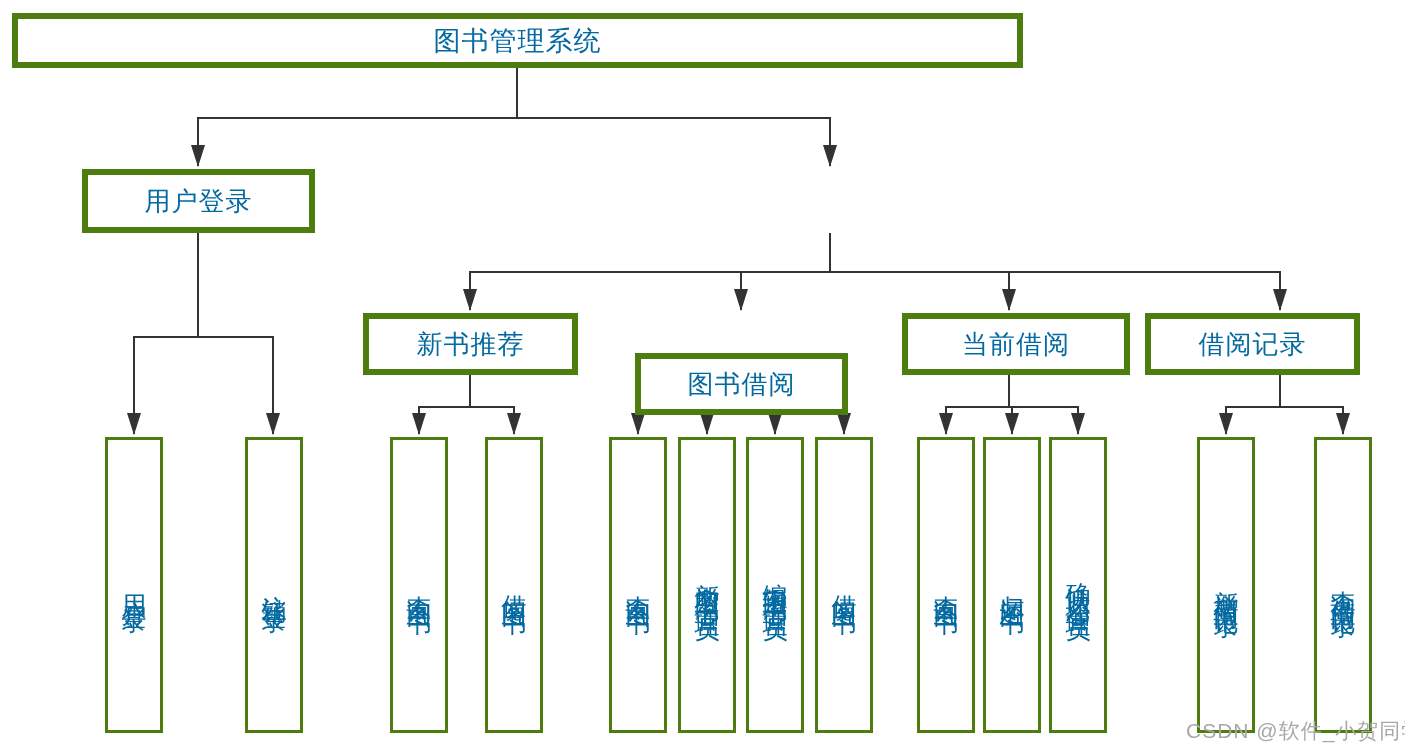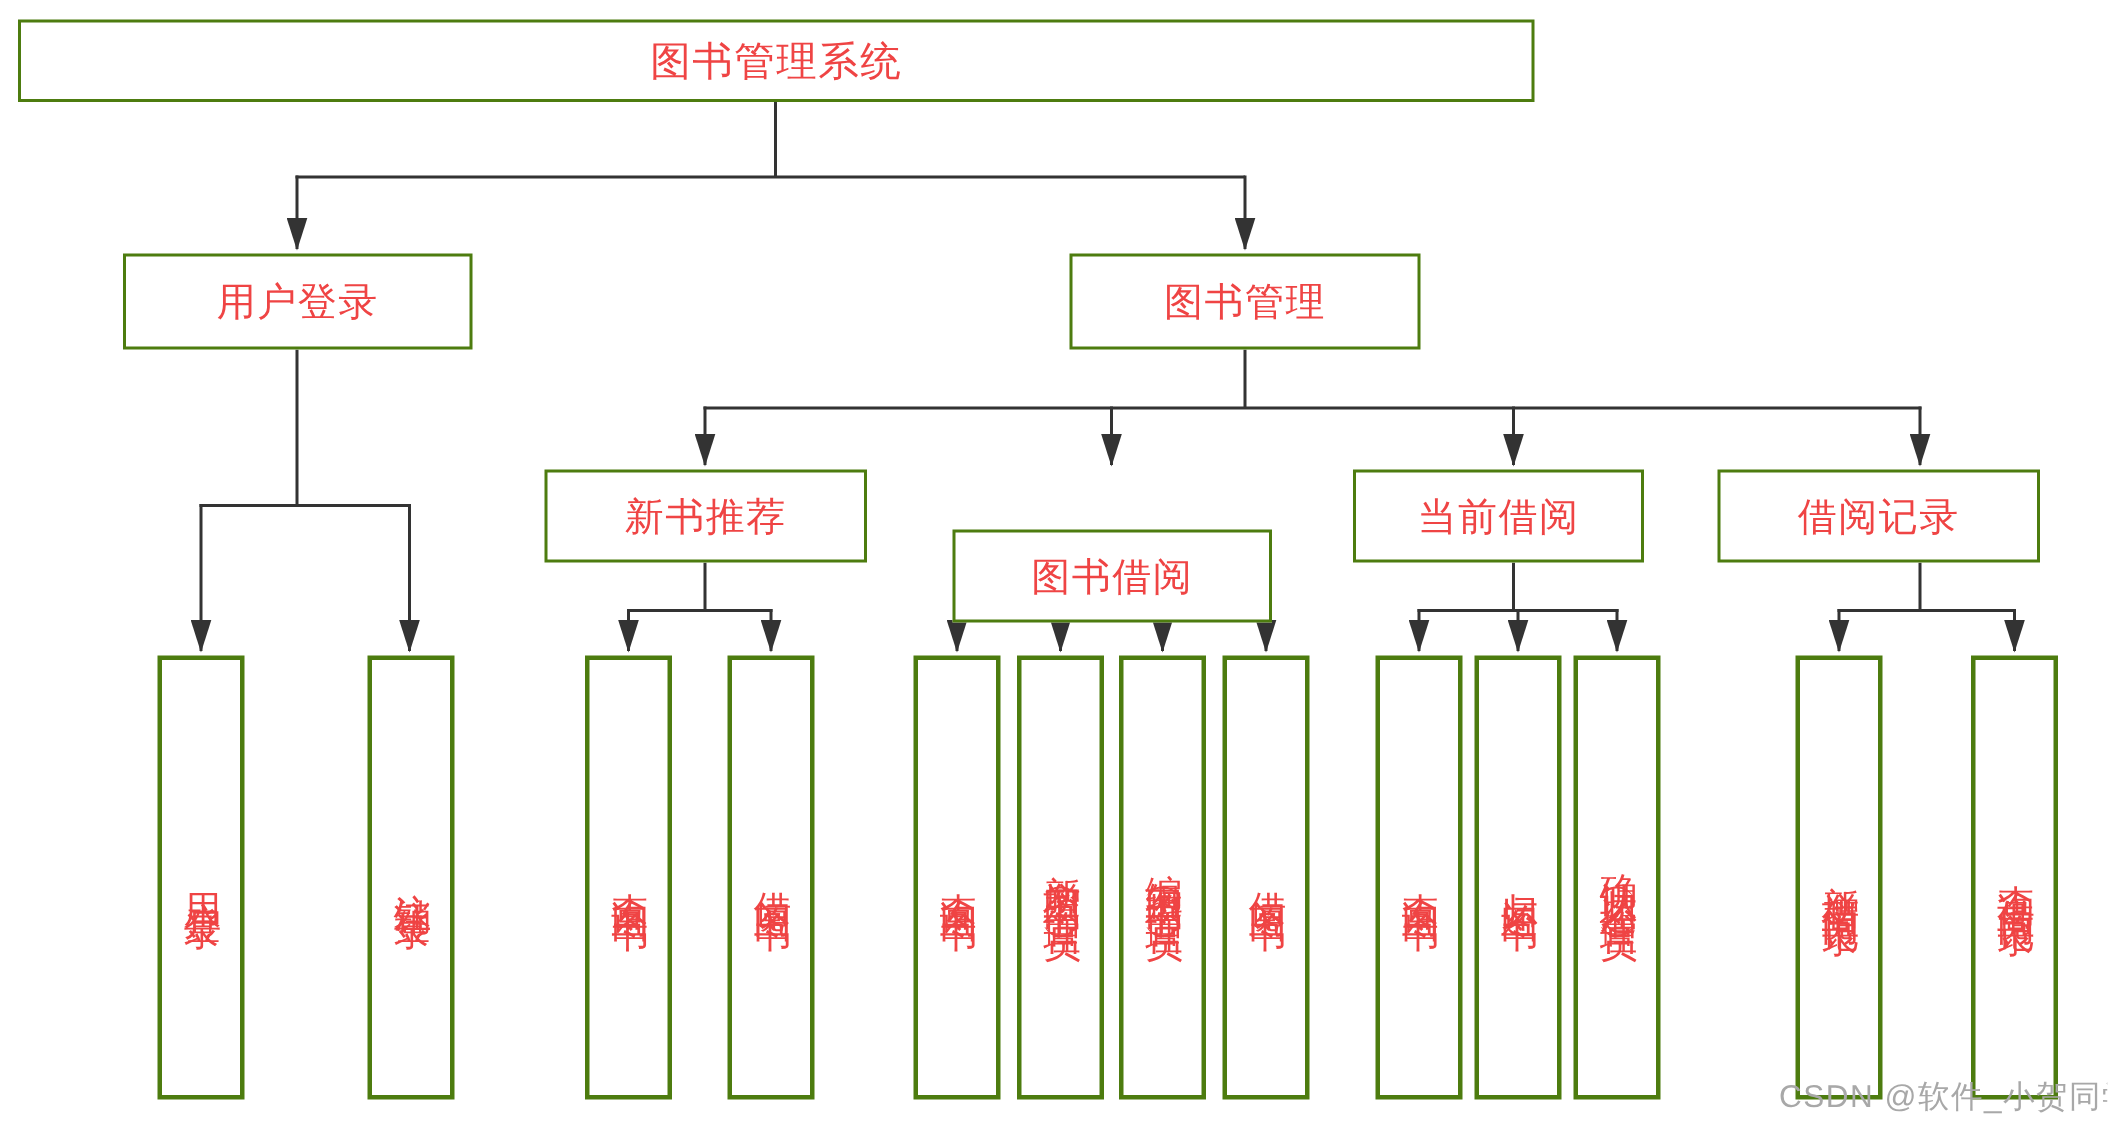--- a/index.html
+++ b/index.html
@@ -13,35 +13,35 @@
   }
   .edges {
     position: absolute;
     left: 0; top: 0;
     width: 1405px; height: 747px;
   }
   .box {
     position: absolute;
     box-sizing: border-box;
     background: #ffffff;
-    border: 2px solid #4d7c0f;
+    border: 6px solid #4d7c0f;
     display: flex;
     align-items: center;
     justify-content: center;
-    color: #ef4444;
+    color: #0369a1;
     font-size: 26px;
     letter-spacing: 1px;
     white-space: nowrap;
   }
   .root-box   { left: 12px;  top: 13px;  width: 1011px; height: 55px; font-size: 27px; }
   .lvl2-a     { left: 82px;  top: 169px; width: 233px;  height: 64px; }
   .lvl2-b     { left: 713px; top: 169px; width: 234px;  height: 64px; }
   .lvl3-a     { left: 363px;  top: 313px; width: 215px; height: 62px; }
   .lvl3-b     { left: 635px;  top: 313px; width: 213px; height: 62px; margin-top: 40px; }
-  .lvl3-c     { left: 902px;  top: 313px; width: 194px; height: 62px; }
+  .lvl3-c     { left: 902px;  top: 313px; width: 228px; height: 62px; }
   .lvl3-d     { left: 1145px; top: 313px; width: 215px; height: 62px; }
   .leaf {
     top: 437px;
     width: 58px;
     height: 296px;
     border-width: 3px;
     writing-mode: vertical-rl;
     text-orientation: mixed;
     font-size: 25px;
     letter-spacing: 5px;
@@ -129,21 +129,20 @@
     <g>
       <path class="edge" d="M1280 375 V407 M1225 407 H1344"></path>
       <line class="edge" x1="1226" y1="406" x2="1226" y2="434" marker-end="url(#arr)"></line>
       <line class="edge" x1="1343" y1="406" x2="1343" y2="434" marker-end="url(#arr)"></line>
     </g>
   </svg>
 
   <div class="box root-box">图书管理系统</div>
 
   <div class="box lvl2-a">用户登录</div>
-  <div class="box lvl2-b">图书管理</div>
 
   <div class="box lvl3-a">新书推荐</div>
   <div class="box lvl3-b">图书借阅</div>
   <div class="box lvl3-c">当前借阅</div>
   <div class="box lvl3-d">借阅记录</div>
 
   <div class="box leaf lf0">用户登录</div>
   <div class="box leaf lf1">注销登录</div>
   <div class="box leaf lf2">查询图书</div>
   <div class="box leaf lf3">借阅图书</div>

